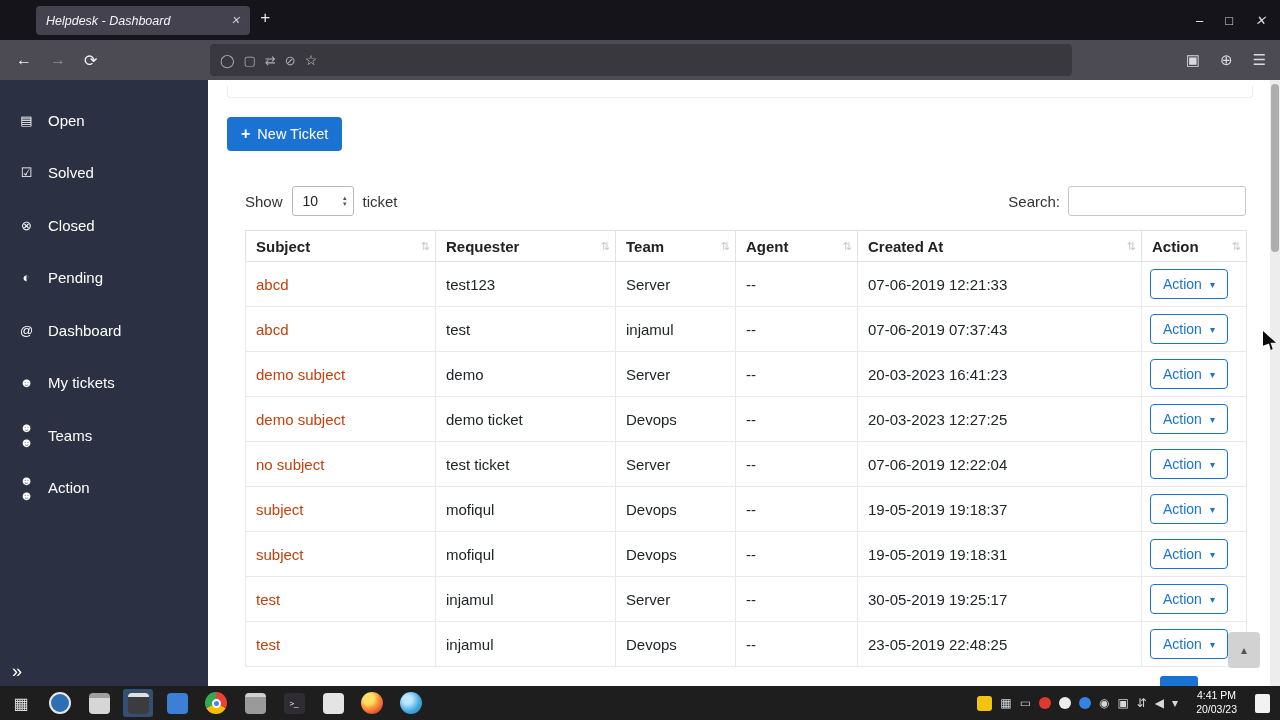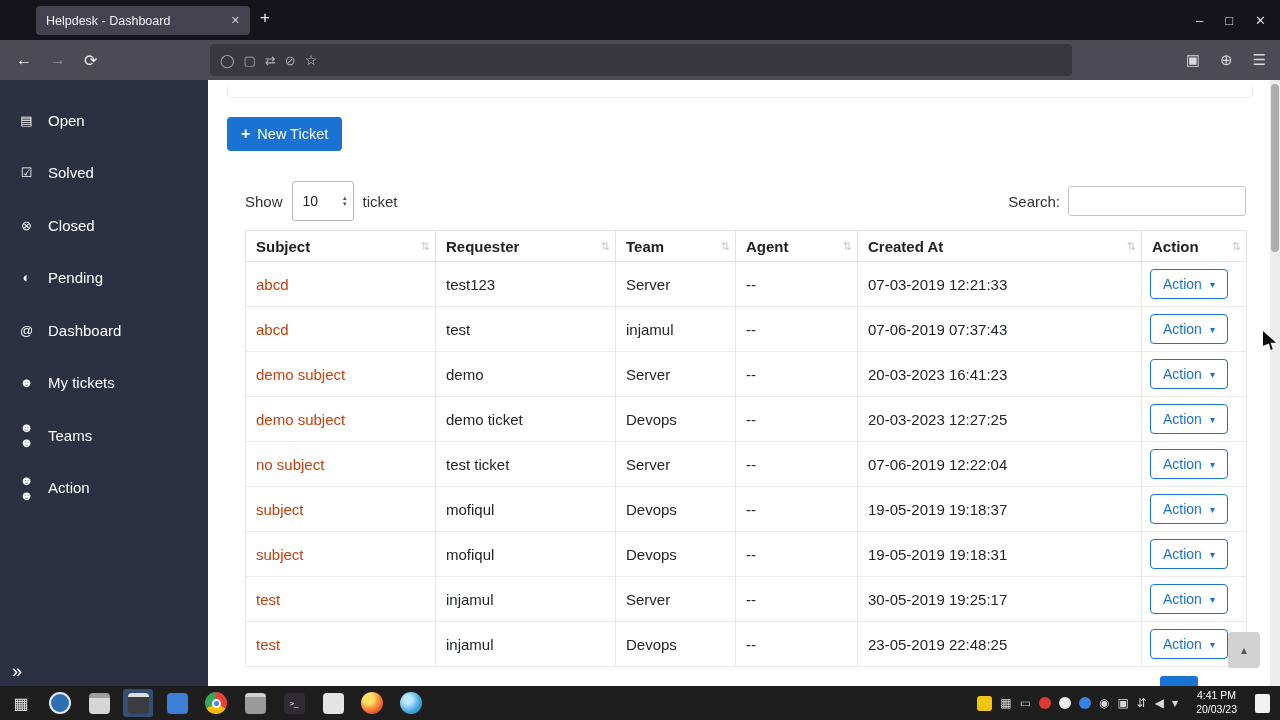--- a/index.html
+++ b/index.html
@@ -1,20 +1,20 @@
 <!DOCTYPE html>
 <html><head>
 <meta charset="utf-8">
 <style>
   * { margin:0; padding:0; box-sizing:border-box; }
   body { font-family:"Liberation Sans", sans-serif; }
   .screen { position:relative; width:1280px; height:720px; background:#fff; overflow:hidden; }
 
   
-  .titlebar { position:absolute; top:0; left:0; right:0; height:40px; background:#15141b; }
+  .titlebar { position:absolute; top:0; left:0; right:0; height:40px; background:#15141b;font-style:italic; }
   .tab { position:absolute; left:36px; top:6px; width:214px; height:29px; background:#43424e;
          border-radius:4px; display:flex; align-items:center; padding:0 10px; color:#f3f3f6;
          font-size:12.5px; cursor:pointer; }
   .tab-title { flex:1; white-space:nowrap; overflow:hidden; }
   .tab-close { color:#cfcfd6; font-size:11px; margin-left:6px; cursor:pointer; }
   .new-tab { position:absolute; left:260px; top:8px; color:#e8e8ec; font-size:17px; cursor:pointer; }
   .win-controls { position:absolute; right:14px; top:0; height:40px; display:flex; align-items:center;
                   gap:22px; color:#dcdce0; font-size:13px; }
   .win-controls span { cursor:pointer; }
 
@@ -42,21 +42,21 @@
   .content { position:absolute; top:80px; left:208px; right:10px; bottom:34px; background:#fff; overflow:hidden; }
   .panel-fragment { position:absolute; left:19px; right:17px; top:6px; height:12px;
                     border:1px solid #ececec; border-top:none; border-radius:0 0 4px 4px; }
   .new-ticket-btn { position:absolute; left:19px; top:37px; height:34px; padding:0 14px; background:#1a73d2;
                     color:#fff; border:none; border-radius:4px; font-size:14.5px; display:flex;
                     align-items:center; gap:7px; cursor:pointer; }
   .new-ticket-btn .plus { font-weight:bold; font-size:16px; }
 
   .controls { position:absolute; left:37px; right:24px; top:106px; height:30px; display:flex;
               align-items:center; font-size:15px; color:#333; }
-  .select-box { margin:0 9px; width:62px; height:40px; border:1px solid #b9b9b9; border-radius:3px;
+  .select-box { margin:0 9px; width:62px; height:30px; border:1px solid #b9b9b9; border-radius:3px;
                 display:flex; align-items:center; padding:0 6px 0 10px; font-size:14px; color:#222;
                 background:#fff; cursor:pointer; }
   .spin { margin-left:auto; display:flex; flex-direction:column; font-size:7px; line-height:6px; color:#555; }
   .search-wrap { margin-left:auto; display:flex; align-items:center; gap:8px; }
   .search-input { width:178px; height:30px; border:1px solid #c6c6c6; border-radius:3px; padding:0 8px;
                   font-size:14px; }
 
   table.tickets { position:absolute; left:37px; top:150px; width:1001px; border-collapse:collapse;
                   table-layout:fixed; font-size:15px; color:#212529; }
   .tickets th { text-align:left; font-weight:700; font-size:15px; color:#222; border:1px solid #e2e2e2;
@@ -232,21 +232,21 @@
           <th><span>Created At</span><span class="sort">⇅</span></th>
           <th><span>Action</span><span class="sort">⇅</span></th>
         </tr>
       </thead>
       <tbody>
         <tr>
           <td><a class="link">abcd</a></td>
           <td>test123</td>
           <td>Server</td>
           <td>--</td>
-          <td>07-03-2019 12:21:33</td>
+          <td>07-06-2019 12:21:33</td>
           <td class="c-act"><button class="action-btn">
                 <span>Action</span>
                 <span class="caret">▾</span>
               </button></td>
         </tr>
         <tr>
           <td><a class="link">abcd</a></td>
           <td>test</td>
           <td>injamul</td>
           <td>--</td>

